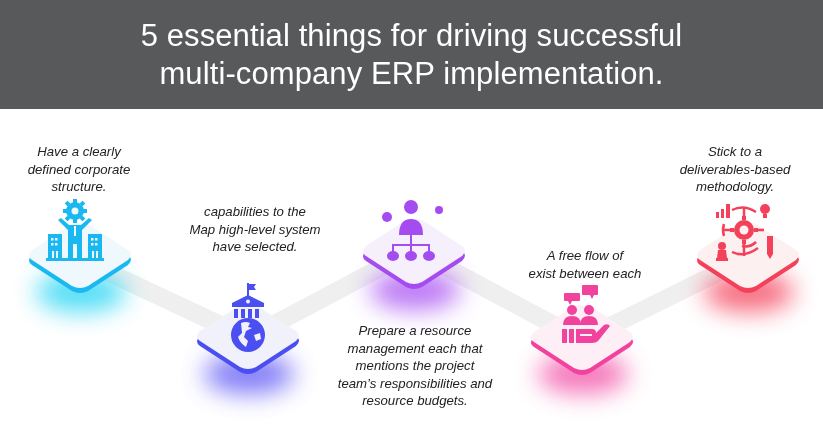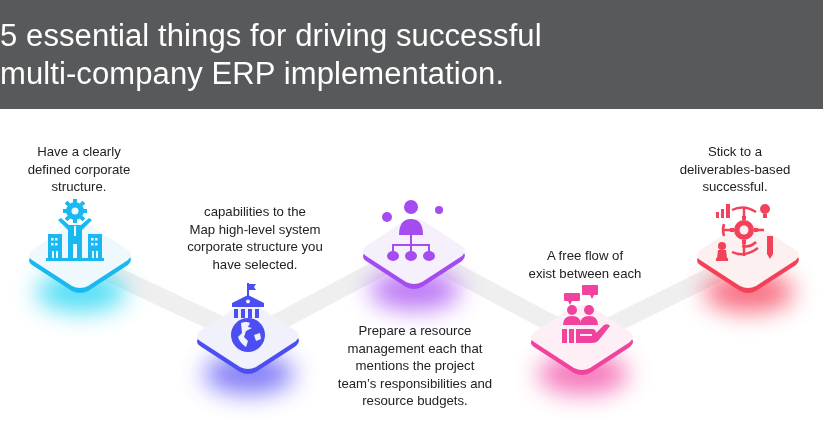--- a/index.html
+++ b/index.html
@@ -1,22 +1,22 @@
 <!DOCTYPE html>
 <html><head>
 <meta charset="utf-8">
 <style>
   * { margin:0; padding:0; box-sizing:border-box; }
   html, body { width:823px; height:434px; background:#ffffff; overflow:hidden; }
   body { position:relative; font-family:"Liberation Sans", "DejaVu Sans", sans-serif; }
   .header { position:absolute; left:0; top:0; width:823px; height:109px; background:#58595b;
-    display:flex; flex-direction:column; justify-content:center; }
+    display:flex; flex-direction:column; align-items:center; justify-content:center; }
   .header .line { color:#ffffff; font-size:31px; line-height:38px; letter-spacing:0.1px; font-weight:400; }
   .connector { position:absolute; left:0; top:0; width:823px; height:434px; }
-  .label { position:absolute; text-align:center; color:#222222; font-size:13.2px; line-height:17.5px; }
+  .label { position:absolute; text-align:center; color:#222222; font-size:13.2px; line-height:17.5px;font-style:italic; }
   .tile { position:absolute; width:112px; height:80px; }
   .tile svg.base { position:absolute; left:0; top:0; width:112px; height:80px; overflow:visible; }
   .glow { position:absolute; width:90px; height:40px; border-radius:50%; filter:blur(12px); opacity:0.75; }
   .icon { position:absolute; }
 </style>
 </head>
 <body>
 
 <div class="header">
   <div class="line">5 essential things for driving successful</div>
@@ -72,21 +72,20 @@
         <rect x="52" y="53" width="2" height="7"></rect>
       <rect x="30" y="28" width="2" height="10"></rect>
     </g>
   </svg>
 </div>
 
 <div>
   <div class="label" style="left:160px; top:203px; width:190px;">
     <div>capabilities to the</div>
     <div>Map high-level system</div>
-    <div>corporate structure you</div>
     <div>have selected.</div>
   </div>
   <div class="glow" style="left:204px; top:354px; background:#5b53f5;"></div>
   <div class="tile" style="left:192px; top:297px;">
     <svg class="base" viewBox="0 0 112 80">
       <path d="M56 8 Q60 6 64 8 L104 34 Q110 38 104 44 L64 70 Q60 72 56 72 Q52 72 48 70 L8 44 Q2 40 8 34 L48 8 Q52 6 56 8Z" transform="translate(0,5)" fill="#4b4ef0"></path>
       <path d="M56 8 Q60 6 64 8 L104 34 Q110 38 104 44 L64 70 Q60 72 56 72 Q52 72 48 70 L8 44 Q2 40 8 34 L48 8 Q52 6 56 8Z" fill="#f1f1fc"></path>
     </svg>
   </div>
   <svg class="icon" style="left:226px; top:283px;" width="44" height="70" viewBox="0 0 44 70">
@@ -166,21 +165,21 @@
       <path d="M18 46 L34 46 Q38 46 38 50 L46 42 Q50 40 52 43 L40 58 Q38 60 34 60 L18 60Z"></path>
     </g>
     <rect x="22" y="51" width="12" height="2" fill="#fdeff5"></rect>
   </svg>
 </div>
 
 <div>
   <div class="label" style="left:660px; top:143px; width:150px;">
     <div>Stick to a</div>
     <div>deliverables-based</div>
-    <div>successful.</div>
+    <div>methodology.</div>
   </div>
   <div class="glow" style="left:704px; top:272px; background:#f43e58;"></div>
   <div class="tile" style="left:692px; top:216px;">
     <svg class="base" viewBox="0 0 112 80">
       <path d="M56 8 Q60 6 64 8 L104 34 Q110 38 104 44 L64 70 Q60 72 56 72 Q52 72 48 70 L8 44 Q2 40 8 34 L48 8 Q52 6 56 8Z" transform="translate(0,5)" fill="#f3415a"></path>
       <path d="M56 8 Q60 6 64 8 L104 34 Q110 38 104 44 L64 70 Q60 72 56 72 Q52 72 48 70 L8 44 Q2 40 8 34 L48 8 Q52 6 56 8Z" fill="#fdf0f1"></path>
     </svg>
   </div>
   <svg class="icon" style="left:714px; top:202px;" width="62" height="60" viewBox="0 0 62 60">
     <g fill="#f3415a">

